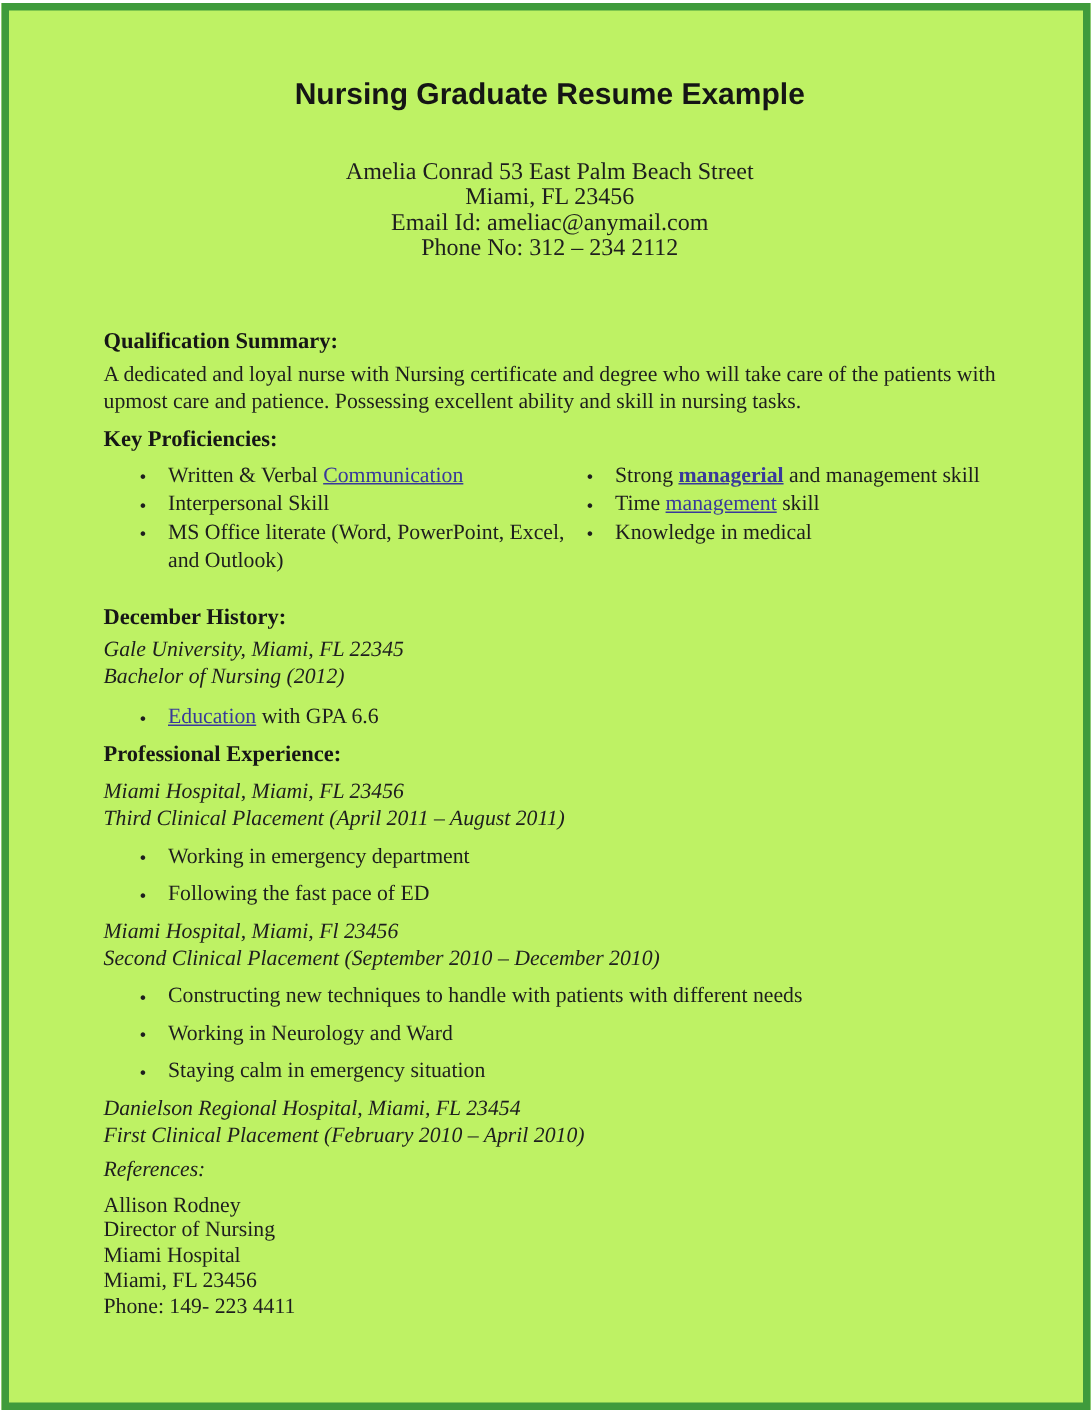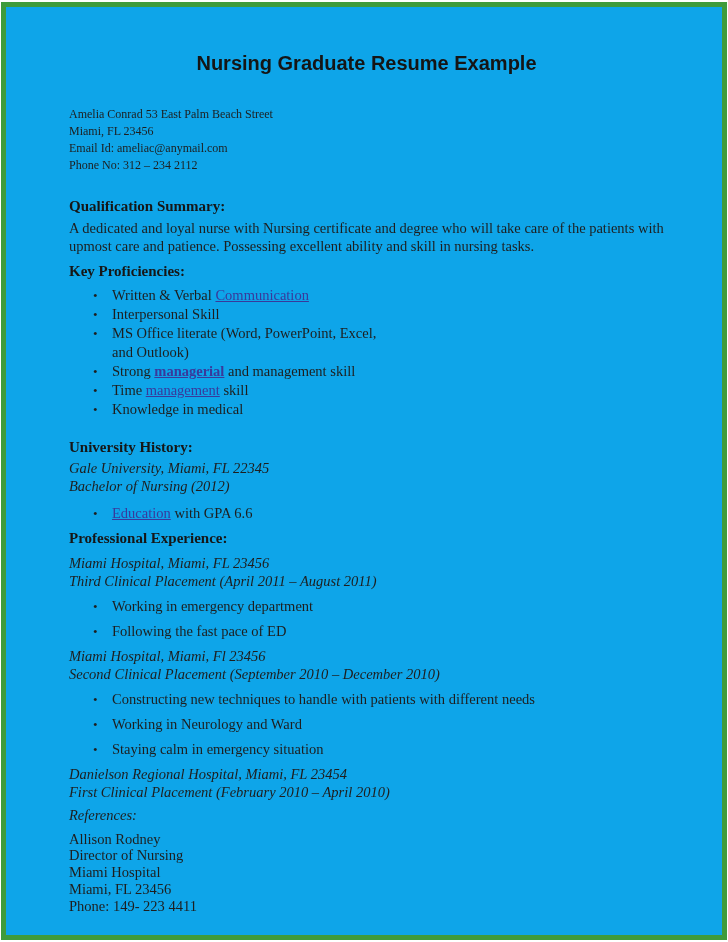--- a/index.html
+++ b/index.html
@@ -21,23 +21,24 @@
   }
   .title {
     font-family:"Liberation Sans", sans-serif;
     font-weight:bold;
     font-size:20px;
     text-align:center;
     color:#151515;
     margin-bottom:31px;
   }
   .contact {
-    font-size:12px;
+    text-align:center;
+    font-size:16px;
     line-height:17px;
-    margin-bottom:24px;
+    margin-bottom:46px;
   }
   h2.sec {
     font-size:15px;
     font-weight:bold;
     line-height:17px;
     color:#161616;
   }
   .summary-text {
     font-size:14.5px;
     line-height:17.5px;
@@ -49,21 +50,21 @@
     padding-left:21px;
     font-size:14.5px;
     line-height:19px;
   }
   ul.bullets li::before {
     content:"\2022";
     position:absolute;
     left:2px;
     font-size:13px;
   }
-  .kp-cols { display:flex; margin:6px 0 0 22px;flex-direction:column; }
+  .kp-cols { display:flex; margin:6px 0 0 22px; }
   .kp-col-left { width:298px; }
   .kp-col-right { flex:1; }
   a.lnk {
     color:#39399b;
     text-decoration:underline;
     cursor:pointer;
   }
   .it {
     font-style:italic;
     font-size:14.5px;
@@ -75,21 +76,21 @@
   ul.loose li { line-height:17px; margin-bottom:8px; }
   .job { margin-top:8px; }
   ul.job-bullets { margin:8px 0 7px 22px; }
   ul.job-bullets li { line-height:17px; margin-bottom:8px; }
   .refs-head { margin-top:6px; }
   .refs-lines { margin-top:6px; font-size:14.5px; line-height:16.8px; }
 </style>
 </head>
 <body>
 
-<div class="page" style="border-color: rgb(63, 155, 60); background: #0ea5e9; color: rgb(30, 30, 30);">
+<div class="page" style="border-color: rgb(63, 155, 60); background: #bef264; color: rgb(30, 30, 30);">
 
   <div class="title">Nursing Graduate Resume Example</div>
 
   <div class="contact">
     <div>Amelia Conrad 53 East Palm Beach Street</div>
     <div>Miami, FL 23456</div>
     <div>Email Id: ameliac@anymail.com</div>
     <div>Phone No: 312 – 234 2112</div>
   </div>
 
@@ -108,21 +109,21 @@
       </ul>
       <ul class="bullets kp-col-right">
         <li><span>Strong </span><a class="lnk" style="color: rgb(57, 57, 155); font-weight: bold;">managerial</a><span> and management skill</span></li>
         <li><span>Time </span><a class="lnk" style="color: rgb(57, 57, 155);">management</a><span> skill</span></li>
         <li><span>Knowledge in medical</span></li>
       </ul>
     </div>
   </div>
 
   <div>
-    <h2 class="sec edu-head">University History:</h2>
+    <h2 class="sec edu-head">December History:</h2>
     <div class="edu-lines">
       <div class="it">Gale University, Miami, FL 22345</div>
       <div class="it">Bachelor of Nursing (2012)</div>
     </div>
     <ul class="bullets loose">
       <li><span></span><a class="lnk" style="color: rgb(57, 57, 155);">Education</a><span> with GPA 6.6</span></li>
     </ul>
   </div>
 
   <div>

